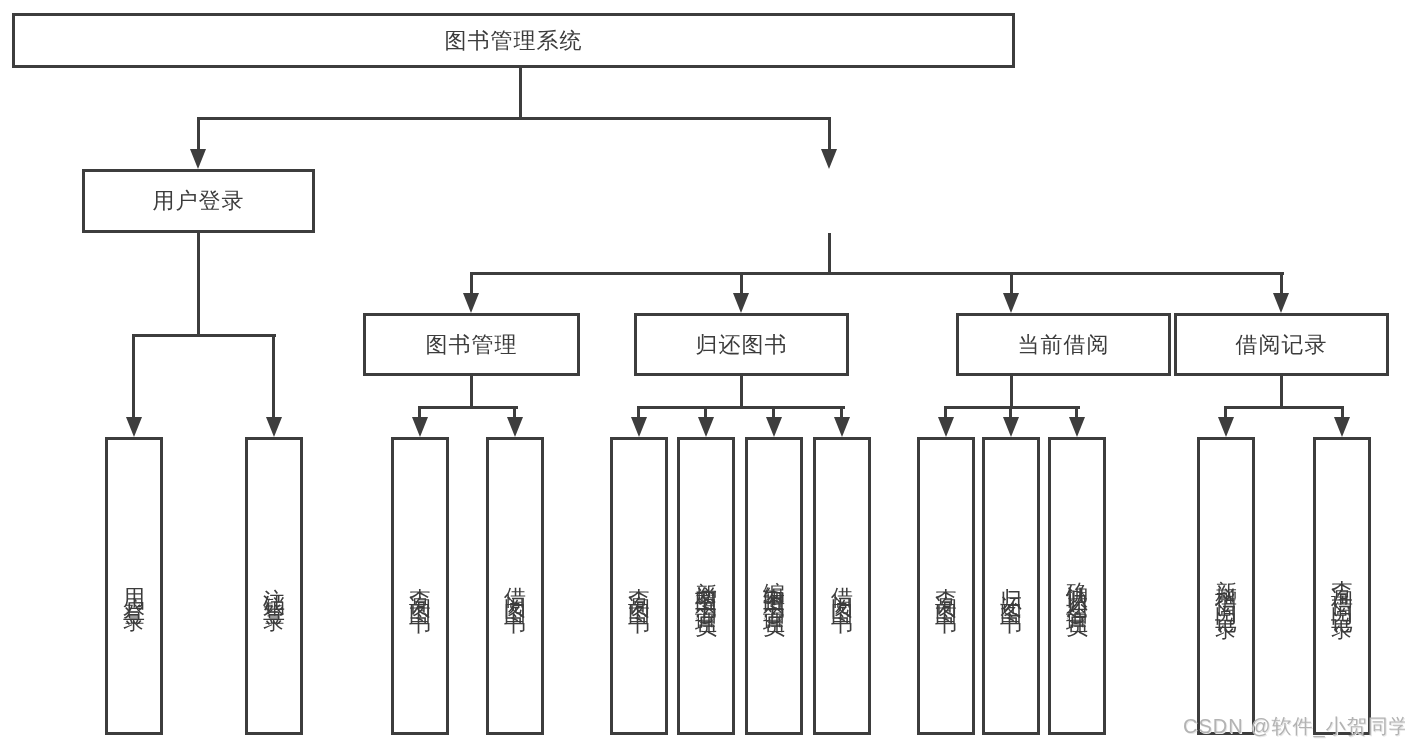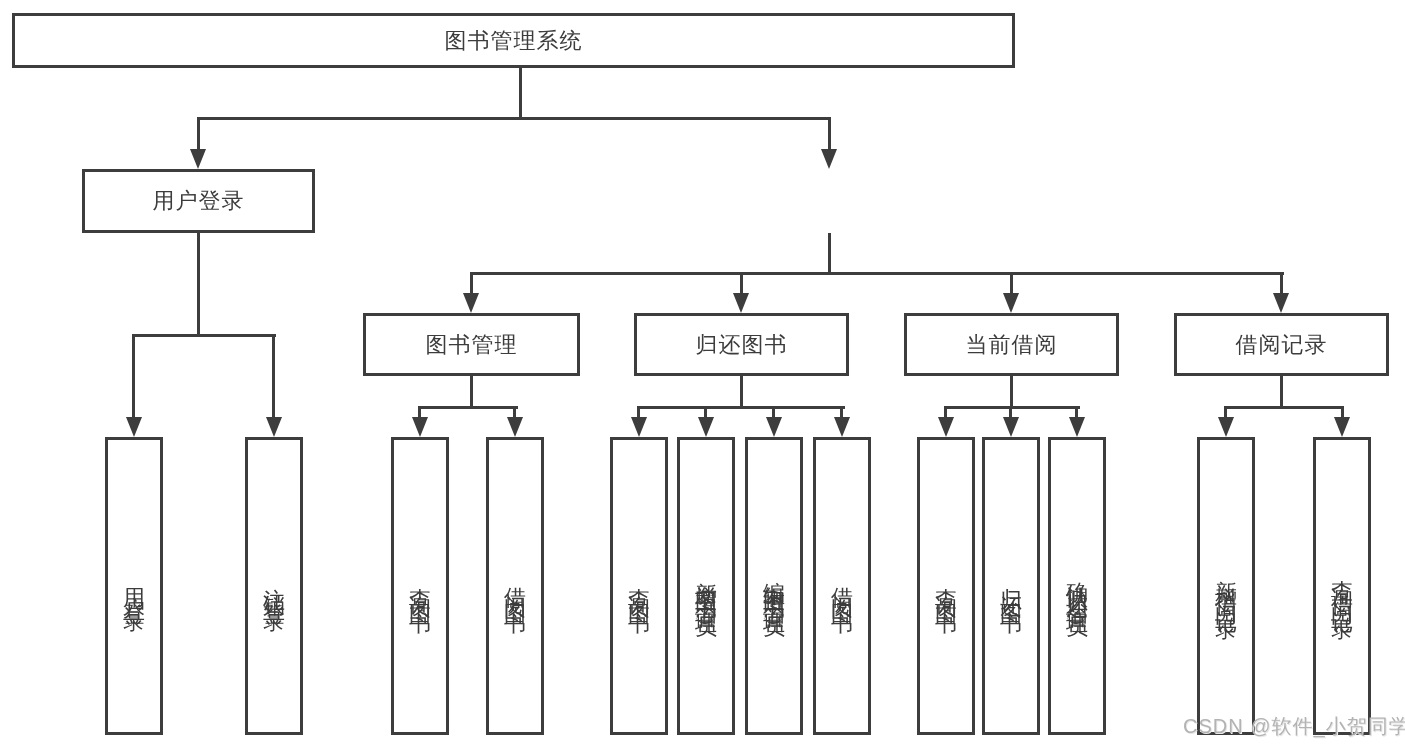--- a/index.html
+++ b/index.html
@@ -117,21 +117,21 @@
   <div class="arrow" style="left:733px; top:293px;"></div>
   <div class="arrow" style="left:1003px; top:293px;"></div>
   <div class="arrow" style="left:1273px; top:293px;"></div>
 
   <div class="box-h" style="left:363px; top:313px; width:217px; height:63px;">
     <span>图书管理</span>
   </div>
   <div class="box-h" style="left:634px; top:313px; width:215px; height:63px;">
     <span>归还图书</span>
   </div>
-  <div class="box-h" style="left:904px; top:313px; width:215px; height:63px;">
+  <div class="box-h" style="left:956px; top:313px; width:215px; height:63px;">
     <span>当前借阅</span>
   </div>
   <div class="box-h" style="left:1174px; top:313px; width:215px; height:63px;">
     <span>借阅记录</span>
   </div>
 
   <div class="vline" style="left:470px; top:376px; height:33px;"></div>
   <div class="hline" style="left:418px; top:406px; width:100px;"></div>
   <div class="vline" style="left:418px; top:406px; height:14px;"></div>
   <div class="vline" style="left:513px; top:406px; height:14px;"></div>

